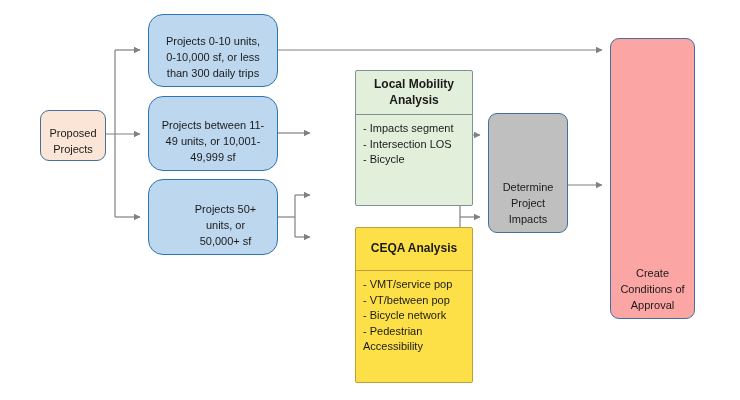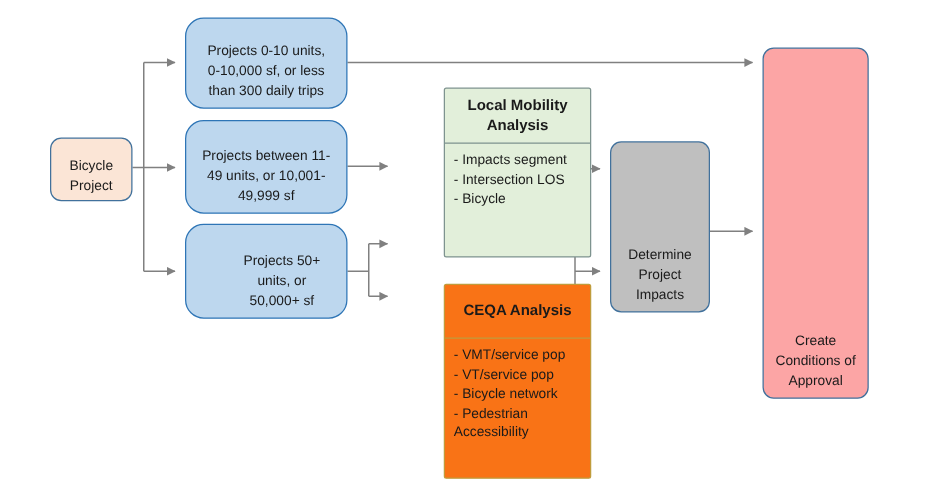--- a/index.html
+++ b/index.html
@@ -59,21 +59,21 @@
     margin-left: 37px;
   }
   .panel-green {
     top: 70px; height: 136px;
     background: #E2EFDA;
     border: 1.5px solid #7E938F;
   }
   .panel-green .panel-header { border-bottom: 1.5px solid #7E938F; height: 44px; }
   .panel-yellow {
     top: 227px; height: 156px;
-    background: #f97316;
+    background: #fde047;
     border: 1.5px solid #C09C3C;
   }
   .panel-yellow .panel-header { border-bottom: 1.5px solid #C09C3C; height: 43px; }
   .panel-header {
     flex: 0 0 auto;
     display: flex;
     align-items: center;
     justify-content: center;
     text-align: center;
     font-weight: bold;
@@ -83,21 +83,21 @@
     box-sizing: border-box;
   }
   .panel-body {
     flex: 1 1 auto;
     text-align: left;
     padding: 6px 7px;
     line-height: 1.42;
   }
   .gray-node {
     left: 488px; top: 113px;
-    width: 80px; height: 137px;
+    width: 80px; height: 120px;
     background: #BFBFBF;
     border: 1.5px solid #41719C;
     border-radius: 9px;
     padding: 4px;
   }
   .create-node {
     left: 610px; top: 38px;
     width: 85px; height: 281px;
     background: #fca5a5;
     border: 1.5px solid #41719C;
@@ -137,21 +137,21 @@
       <path d="M436 195 H460"></path>
       <path d="M460 195 V233"></path>
       <path d="M436 233 H460"></path>
       <path d="M460 217 H480" marker-end="url(#arrow)"></path>
 
       <path d="M568 185 H602" marker-end="url(#arrow)"></path>
     </g>
   </svg>
 
   <div class="node proposed">
-    <span>Bicycle Project</span>
+    <span>Proposed Projects</span>
   </div>
 
   <div class="node tier tier-1">
     <span>Projects 0-10 units, 0-10,000 sf, or less than 300 daily trips</span>
   </div>
 
   <div class="node tier tier-2">
     <span>Projects between 11-49 units, or 10,001-49,999 sf</span>
   </div>
 
@@ -165,21 +165,21 @@
       <div>- Impacts segment</div>
       <div>- Intersection LOS</div>
       <div>- Bicycle</div>
     </div>
   </div>
 
   <div class="panel panel-yellow">
     <div class="panel-header">CEQA Analysis</div>
     <div class="panel-body">
       <div>- VMT/service pop</div>
-      <div>- VT/service pop</div>
+      <div>- VT/between pop</div>
       <div>- Bicycle network</div>
       <div>- Pedestrian Accessibility</div>
     </div>
   </div>
 
   <div class="node gray-node">
     <span>Determine Project Impacts</span>
   </div>
 
   <div class="node create-node">

